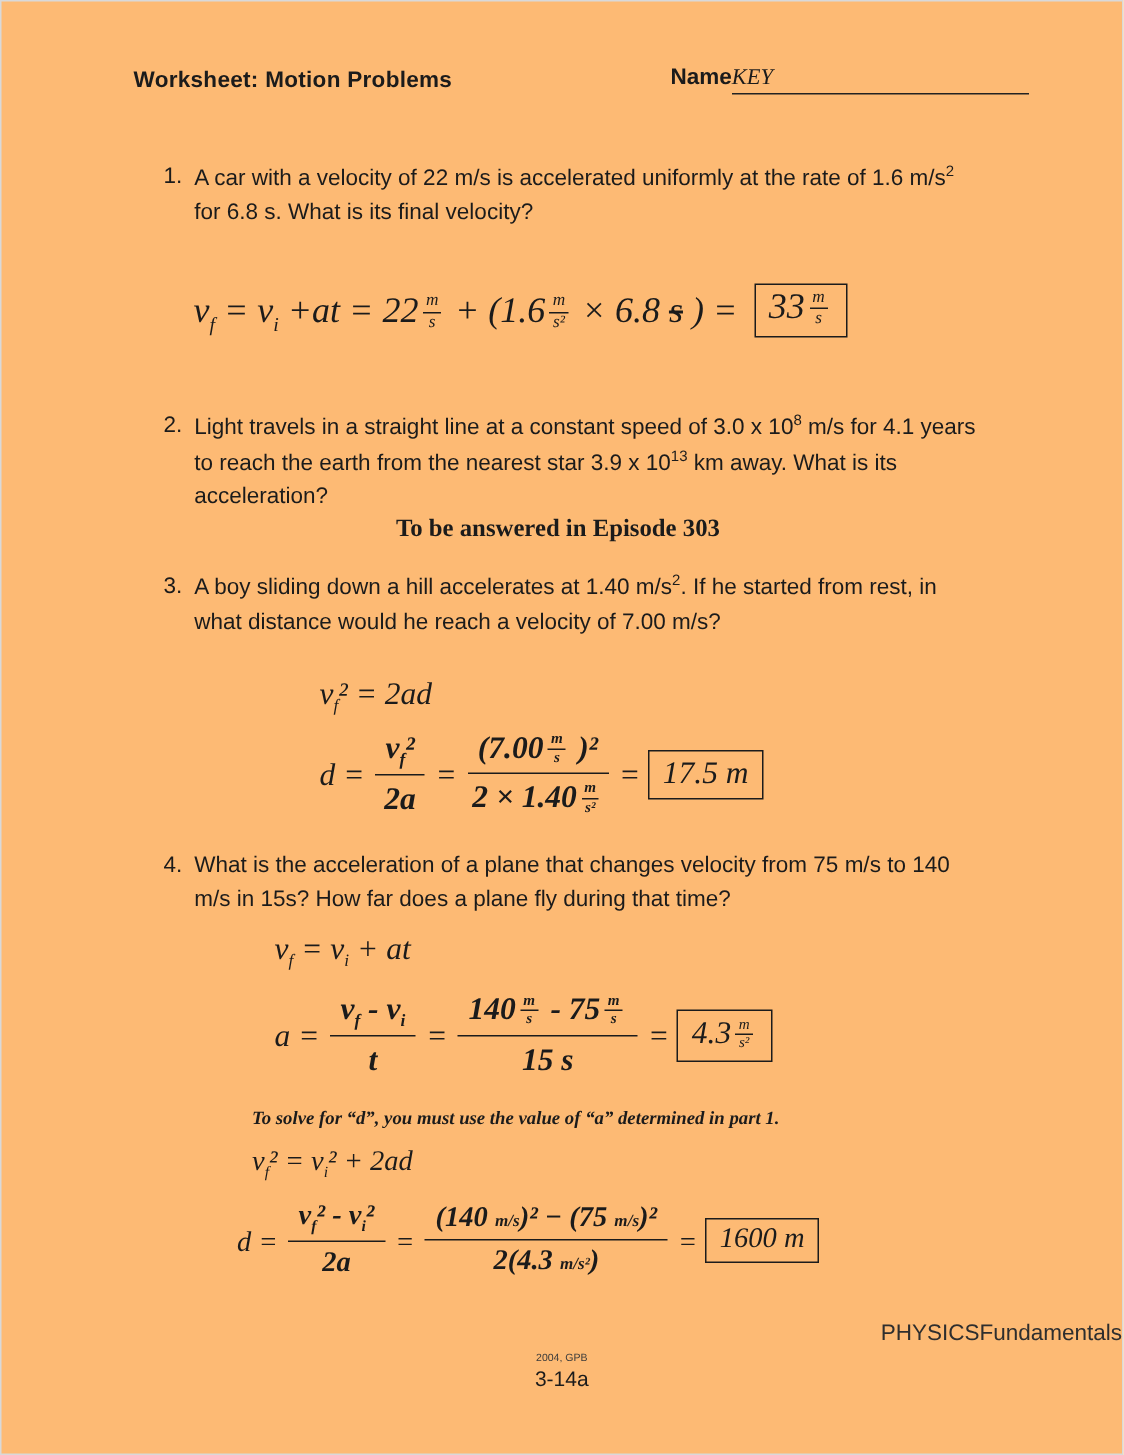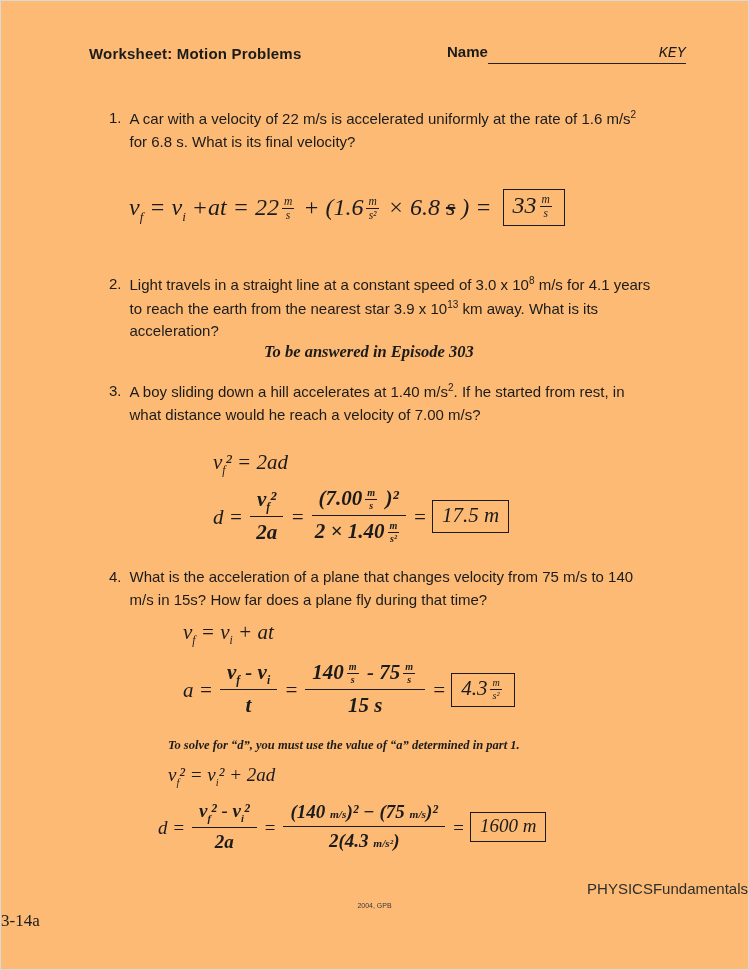--- a/index.html
+++ b/index.html
@@ -1,30 +1,30 @@
 <!DOCTYPE html>
 <html><head>
 <meta charset="utf-8">
 <title>Worksheet: Motion Problems</title>
 <style>
   html,body { margin:0; padding:0; background:#ffffff; }
   .page { position:relative; width:749px; height:970px; background:#fdba74; border:1px solid #d9d9d9; box-sizing:border-box; font-family:"Liberation Sans", sans-serif; color:#1b1b1b; overflow:hidden; }
   .abs { position:absolute; }
   .hdr-title { left:88px; top:44px; font-size:15px; font-weight:bold; letter-spacing:0.2px; }
   .hdr-name { left:446px; top:42px; font-size:15px; font-weight:bold; white-space:nowrap; }
-  .nv { display:inline-block; width:198px; border-bottom:1.2px solid #222; text-align:right; font-family:Liberation Mono, monospace; font-style:italic; font-weight:normal; font-size:15px; padding-bottom:1px; }
+  .nv { display:inline-block; width:198px; border-bottom:1.2px solid #222; text-align:left; font-family:Liberation Serif, serif; font-style:italic; font-weight:normal; font-size:15px; padding-bottom:1px; }
   .prob { display:flex; gap:8px; font-size:15px; line-height:1.5; }
   .pnum { flex:0 0 auto; }
   .ptext { width:528px; }
   .ptext sup { font-size:10px; }
   .p1 { left:108px; top:106px; }
   .p2 { left:108px; top:272px; }
   .p3 { left:108px; top:379px; }
   .p4 { left:108px; top:565px; }
-  .ep-note { left:263px; top:341px; font-family:"Liberation Serif", serif; font-style:italic; font-weight:bold; font-size:16.5px; }
+  .ep-note { left:263px; top:341px; font-family:"Liberation Serif", serif; font-weight:bold; font-size:16.5px; }
   .eq { font-family:"Liberation Serif", serif; font-style:italic; white-space:nowrap; }
   .eq sub { font-size:0.55em; }
   .eq1 { left:128px; top:190px; font-size:24px; }
   .eq3a { left:212px; top:449px; font-size:21px; }
   .eq3b { left:212px; top:488px; font-size:21px; }
   .eq4a { left:182px; top:619px; font-size:21px;text-align:right; }
   .eq4b { left:182px; top:662px; font-size:21px; }
   .note4 { left:167px; top:737px; font-family:"Liberation Serif", serif; font-style:italic; font-weight:bold; font-size:12.5px; }
   .eq4c { left:167px; top:763px; font-size:19px; }
   .eq4d { left:157px; top:802px; font-size:19px; }
@@ -32,21 +32,21 @@
   .uf .uft { display:block; border-bottom:1px solid #1b1b1b; padding:0 2px; }
   .uf .ufb { display:block; padding:0 2px; }
   .bfrac { display:inline-block; vertical-align:middle; text-align:center; margin:0 7px; transform:translateY(-3px);font-weight:bold; }
   .bfrac .ft { display:block; border-bottom:1.5px solid #1b1b1b; padding:0 7px 3px; }
   .bfrac .fb { display:block; padding-top:3px; }
   .abox { display:inline-block; vertical-align:middle; border:1.6px solid #1b1b1b; padding:2px 9px 4px; margin-left:5px; transform:translateY(-2px); }
   .cancel { text-decoration:line-through; }
   .su { font-size:0.6em; }
   .footer-brand { left:0; right:0; top:879px; text-align:right; font-size:15px; color:#2e2e2e; }
   .footer-credit { left:0; right:0; top:901px; text-align:center; font-size:7px; color:#3a3a3a; }
-  .footer-page { left:0; right:0; top:910px; text-align:left; font-size:17px; font-family:Liberation Serif, serif; color:#1b1b1b; }
+  .footer-page { left:0; right:0; top:910px; text-align:center; font-size:14px; font-family:Liberation Sans, sans-serif; color:#1b1b1b; }
 </style>
 </head>
 <body>
 
 <div class="page">
 
   <div class="abs hdr-title">Worksheet: Motion Problems</div>
   <div class="abs hdr-name"><span>Name</span><span class="nv">KEY</span></div>
 
   <div class="abs prob p1">

